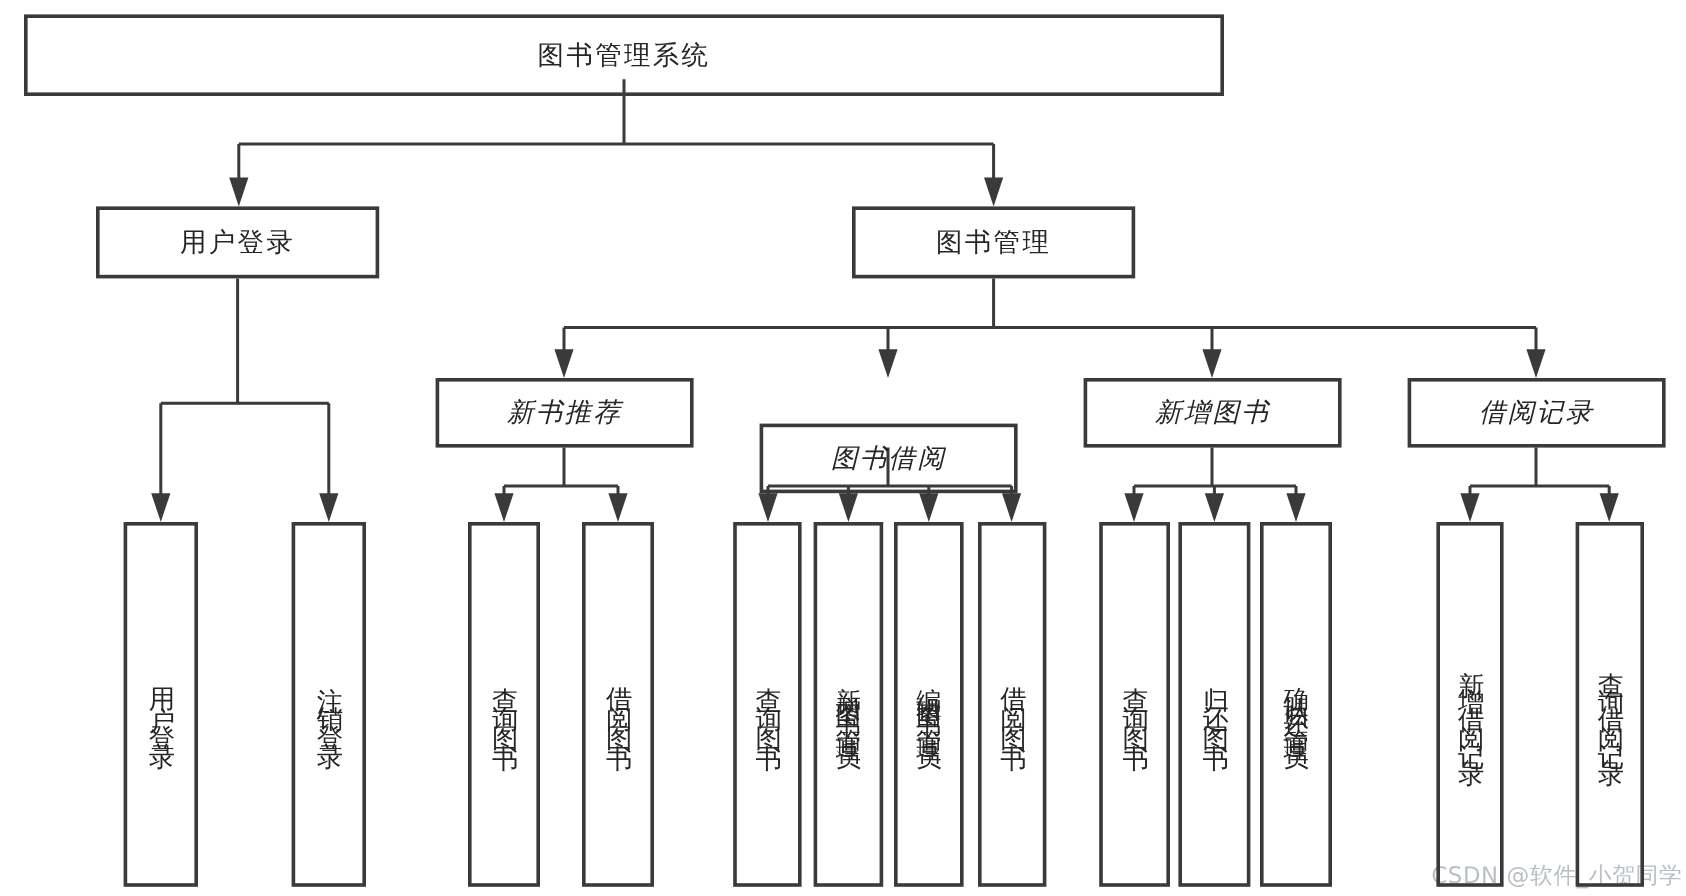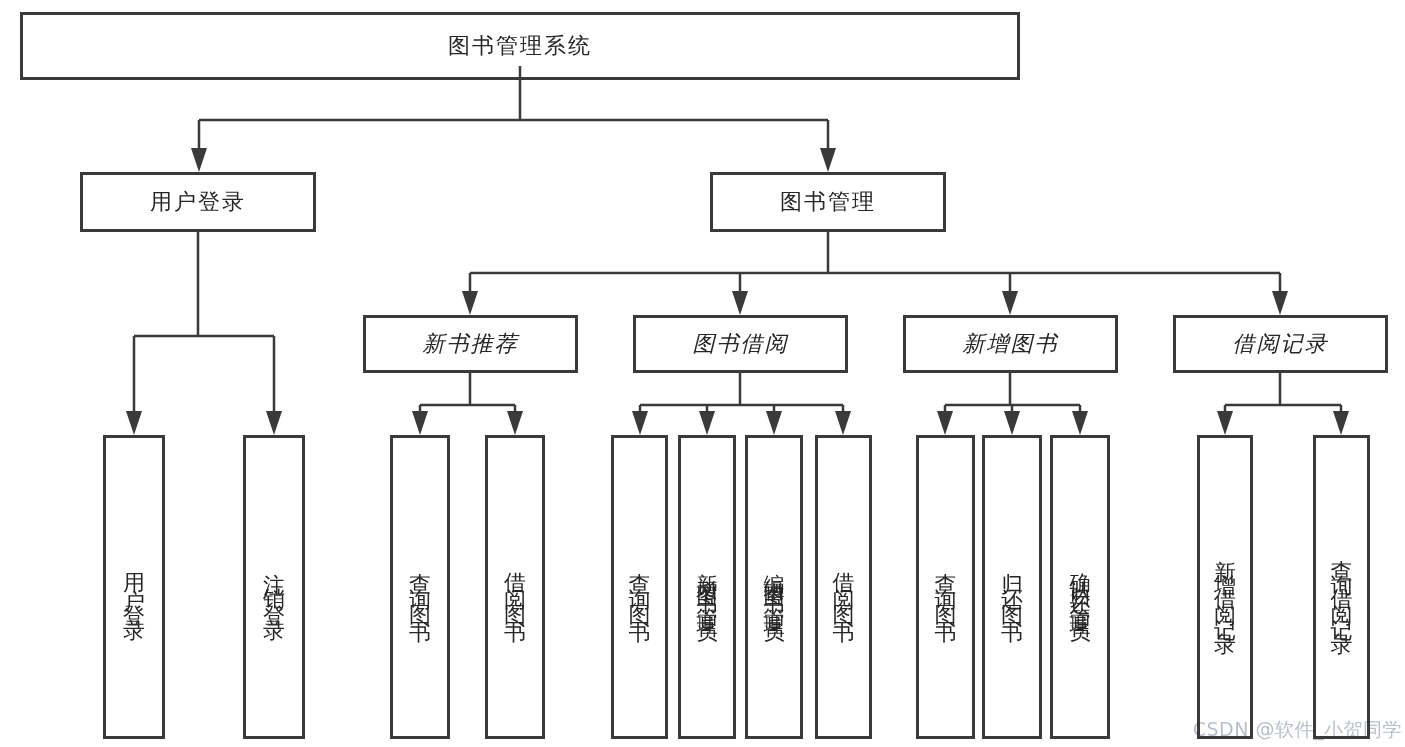--- a/index.html
+++ b/index.html
@@ -56,21 +56,21 @@
   .v-short { letter-spacing: 16px; }
   .v-mid   { letter-spacing: 15px; }
   .v-long  { letter-spacing: 7px; font-size: 21px; }
 
   
   .n-root  { left: 20px;   top: 12px;  width: 1000px; height: 68px; }
   .n-l2a   { left: 80px;   top: 172px; width: 236px;  height: 60px; }
   .n-l2b   { left: 710px;  top: 172px; width: 236px;  height: 60px; }
   .n-l3    { top: 315px; height: 58px; width: 215px; font-style: italic; }
   .n-l3a   { left: 363px; }
-  .n-l3b   { left: 633px; }
+  .n-l3b   { left: 633px; margin-top: 38px; }
   .n-l3c   { left: 903px; }
   .n-l3d   { left: 1173px; }
   .leaf    { top: 435px; height: 304px; }
   .lf-1  { left: 103px;  width: 62px; }
   .lf-2  { left: 243px;  width: 62px; }
   .lf-3  { left: 390px;  width: 60px; }
   .lf-4  { left: 485px;  width: 60px; }
   .lf-5  { left: 611px;  width: 57px; }
   .lf-6  { left: 678px;  width: 58px; }
   .lf-7  { left: 745px;  width: 58px; }

